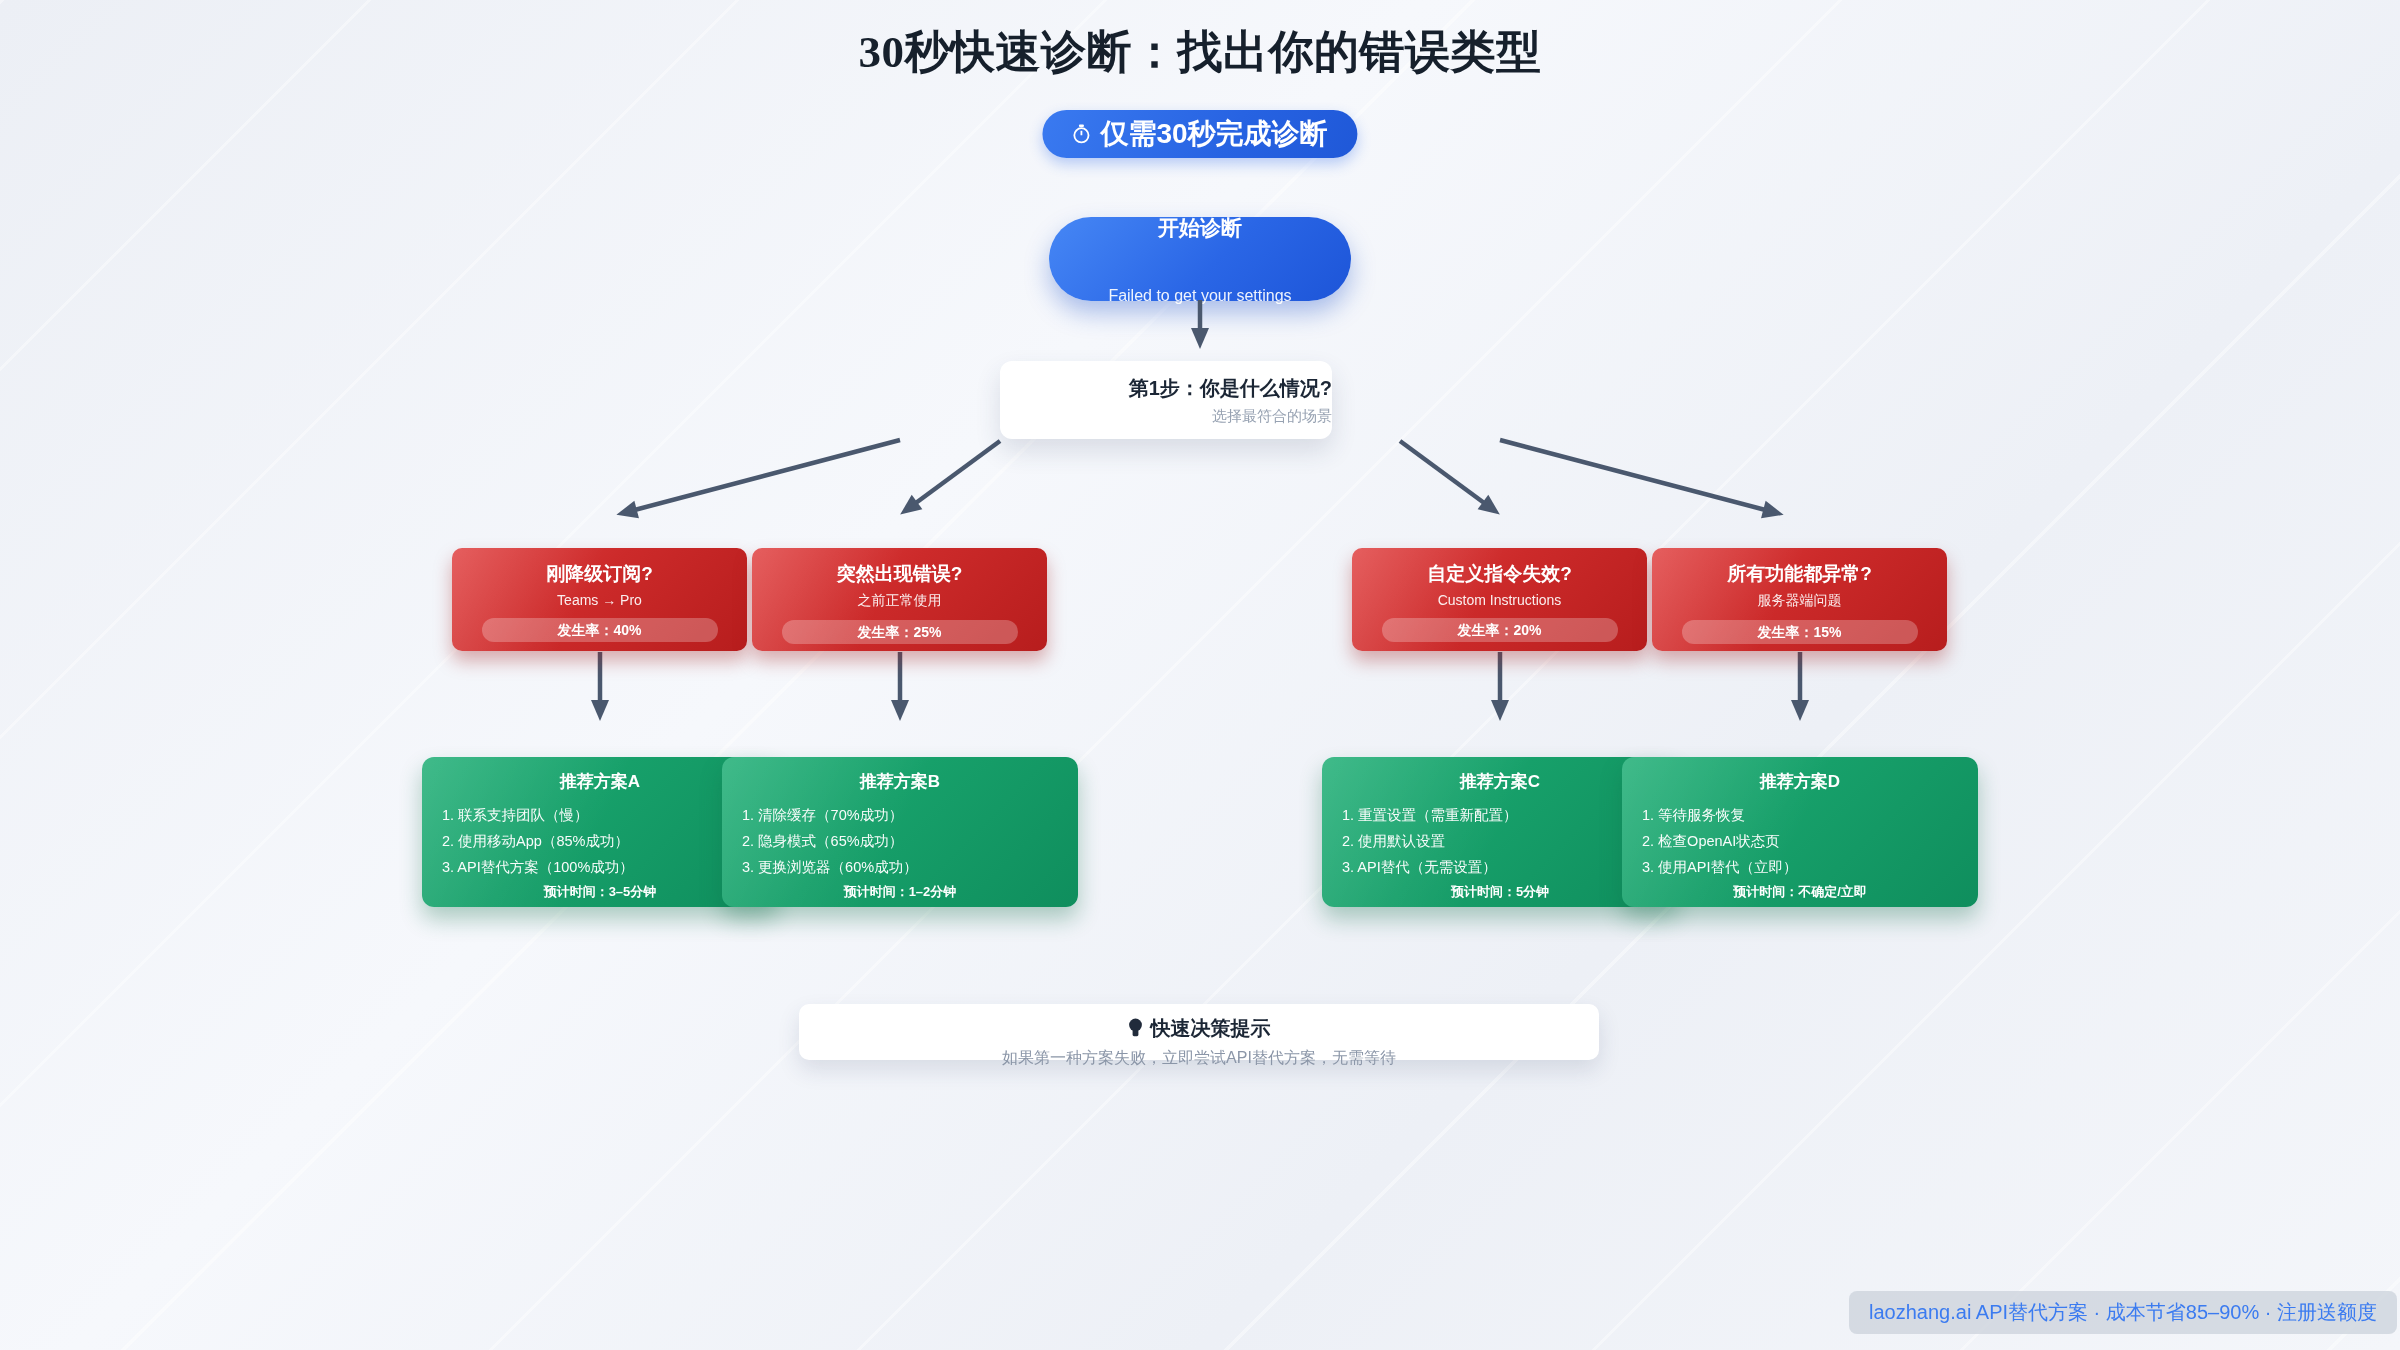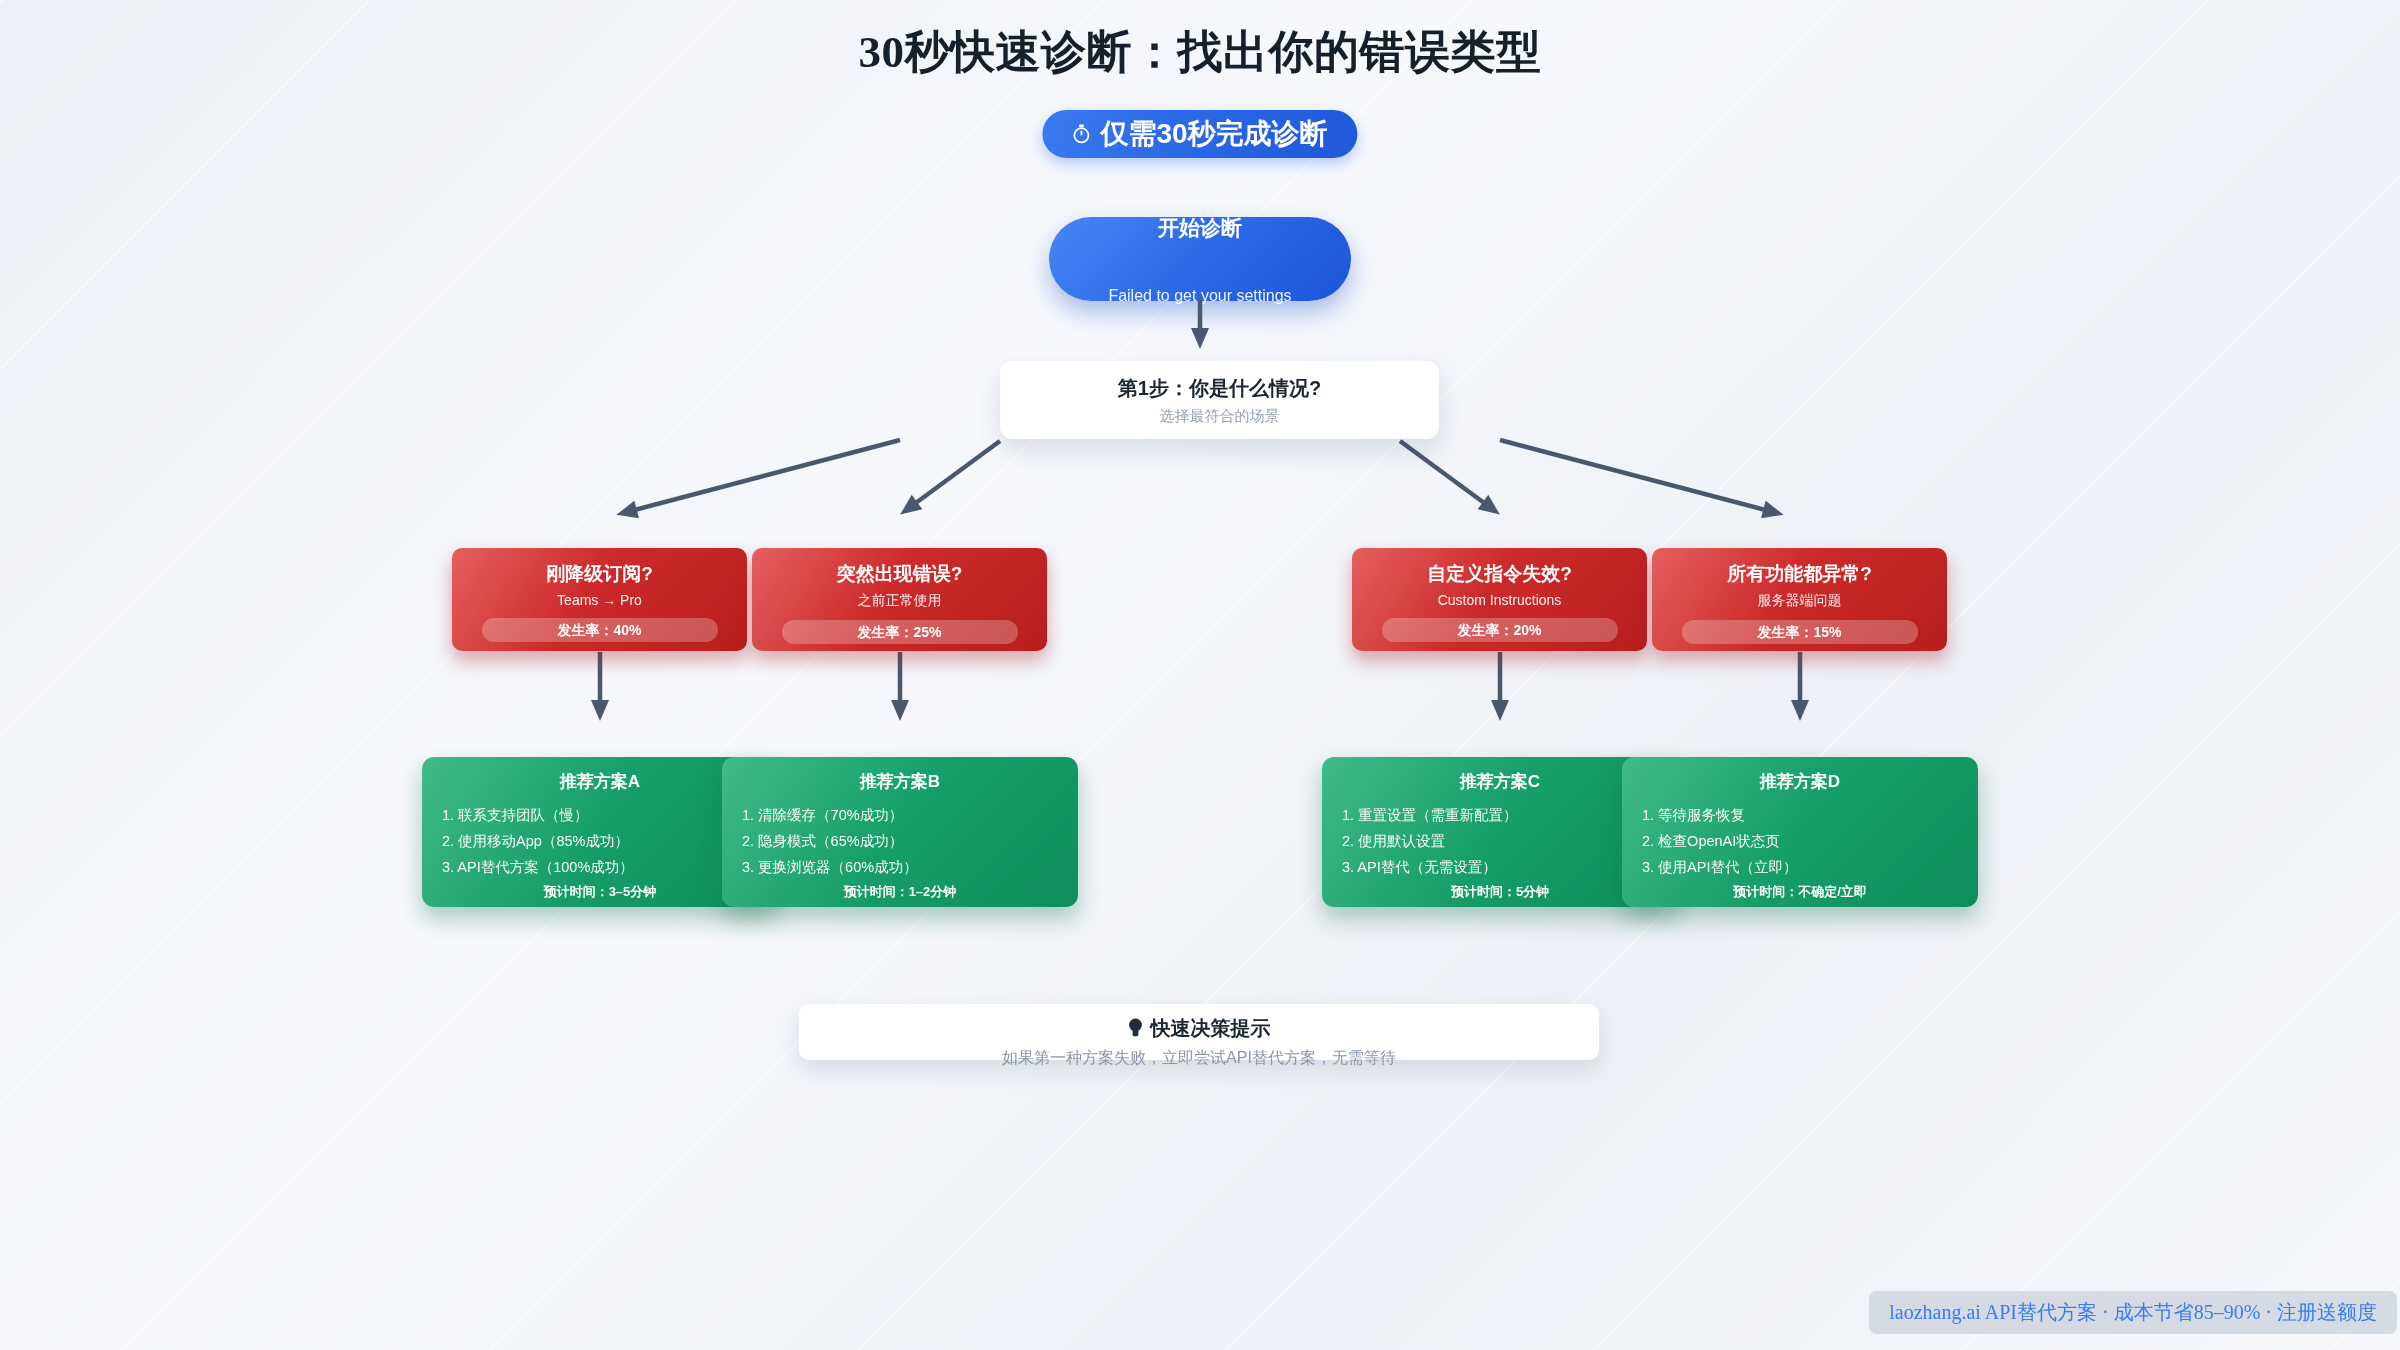--- a/index.html
+++ b/index.html
@@ -40,24 +40,24 @@
     background:linear-gradient(135deg,#4687f5 0%,#2a66e6 55%,#1d55d8 100%);
     color:#fff; text-align:center;
     display:flex; flex-direction:column; justify-content:center; gap:4px;
     box-shadow:0 12px 24px rgba(30,80,200,.35);
     cursor:pointer;
   }
   .start-node .t{ font-size:21px; font-weight:bold; }
   .start-node .s{ font-size:16px; color:rgba(255,255,255,.92);margin-top:41px; }
   
   .step-card{
-    position:absolute; left:1000px; top:361px; width:439px; height:78px;
+    position:absolute; left:1000px; top:361px; width:332px; height:78px;
     background:#ffffff; border-radius:12px;
     box-shadow:0 12px 26px rgba(40,55,90,.14);
-    text-align:center; display:flex; flex-direction:column; justify-content:center; gap:5px;
+    text-align:right; display:flex; flex-direction:column; justify-content:center; gap:5px;
     z-index:2;
   }
   .step-card .t{ font-size:20px; font-weight:bold; color:#1b2635; }
   .step-card .s{ font-size:15px; color:#97a2b2; }
   
   .scenario{
     position:absolute; top:548px; width:295px; height:103px; border-radius:10px;
     background:linear-gradient(135deg,#e04040 0%,#cc2a2a 45%,#b71d1d 100%);
     color:#fff; text-align:center; z-index:2;
     box-shadow:0 10px 18px rgba(160,30,30,.35);
@@ -99,21 +99,21 @@
   }
   .tip-card .row{ display:flex; align-items:center; justify-content:center; gap:8px; margin-top:11px; }
   .tip-card .t{ font-size:20px; font-weight:bold; color:#1b2635; }
   .tip-card .s{ font-size:16px; color:#8b96a8; margin-top:6px; }
   
   .watermark{
     position:absolute; right:3px; bottom:16px; height:43px;
     padding:0 20px; border-radius:8px;
     background:rgba(203,209,219,.75);
     display:flex; align-items:center;
-    font-size:20px; color:#3b7bf0; cursor:pointer;font-family:Liberation Serif, serif;
+    font-size:20px; color:#3b7bf0; cursor:pointer;
   }
   .icon-wrap{ display:inline-flex; align-items:center; }
 </style>
 </head>
 <body>
 
 <div class="canvas">
 
   <svg class="arrows" viewBox="0 0 2400 1350" width="2400" height="1350">
     <defs>

